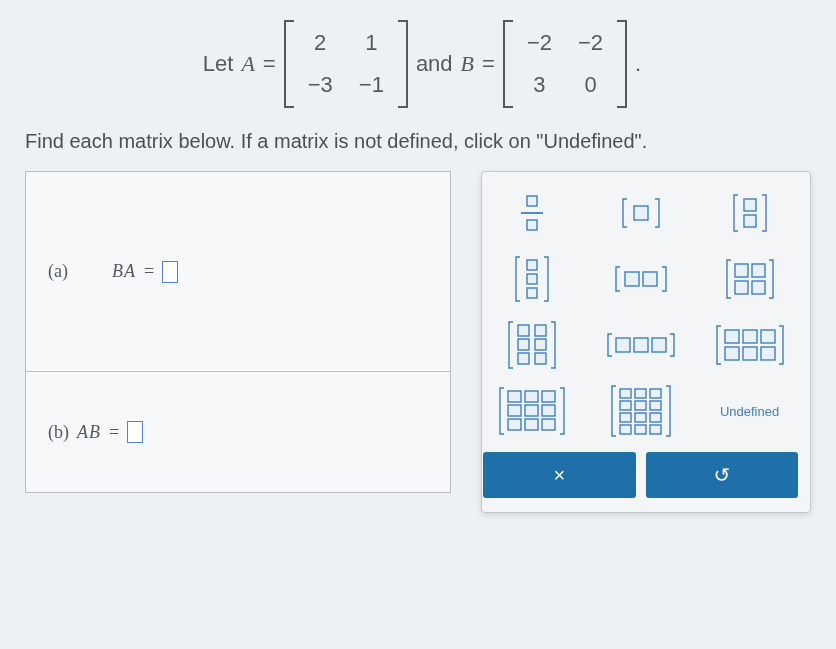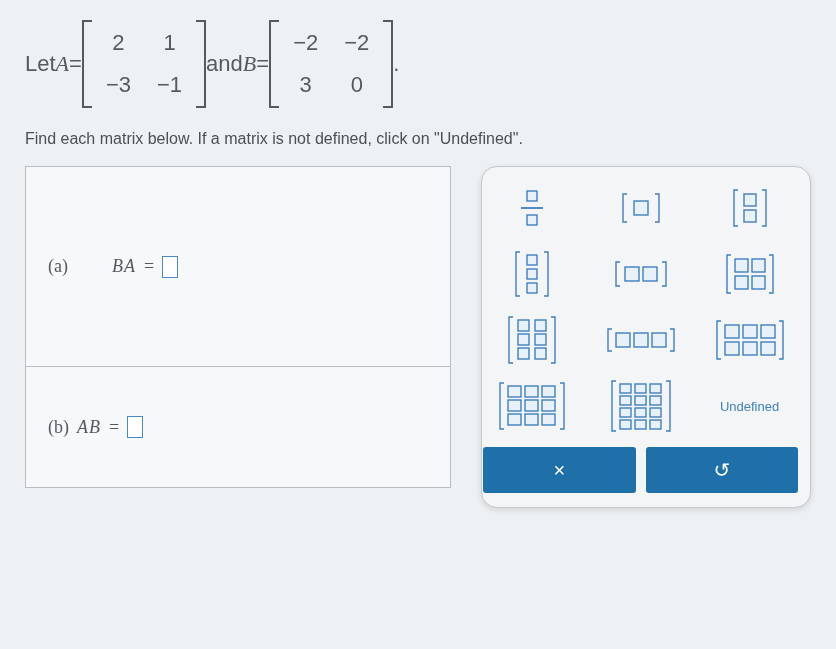--- a/index.html
+++ b/index.html
@@ -10,23 +10,24 @@
     height: 649px;
     padding: 20px 25px;
     color: #555a60;
     overflow: hidden;
   }
   .problem-statement { margin-bottom: 18px; }
   .equation-line {
     display: flex;
     align-items: center;
     font-size: 22px;
-    gap: 0;
-    margin-left: 0;
+    gap: 8px;
+    margin-left: 8px;
     margin-bottom: 22px;
+    justify-content: center;
   }
   .italic { font-style: italic; font-family: 'Times New Roman', serif; }
   .matrix {
     display: inline-flex;
     align-items: stretch;
   }
   .matrix .bracket-left, .matrix .bracket-right {
     width: 10px;
     border: 2px solid #555a60;
   }
@@ -34,21 +35,21 @@
   .matrix .bracket-right { border-left: none; }
   .matrix .cells {
     display: grid;
     grid-template-columns: auto auto;
     gap: 16px 26px;
     padding: 10px 14px;
     font-size: 22px;
     text-align: center;
   }
   .instruction {
-    font-size: 16px;
+    font-size: 20px;
     color: #4a5056;
     margin-bottom: 18px;
   }
   .work-area {
     display: flex;
     gap: 30px;
     align-items: flex-start;
   }
   .answer-column {
     border: 1px solid #b7bdc2;
@@ -74,21 +75,21 @@
     display: inline-block;
     width: 16px;
     height: 22px;
     border: 1px solid #4a88c7;
     background: #fff;
     vertical-align: middle;
   }
   .keypad {
     background: #f3f5f7;
     border: 1px solid #c3c8cc;
-    border-radius: 16px;
+    border-radius: 4px;
     box-shadow: 0 2px 6px rgba(0,0,0,0.12);
     padding: 12px 12px 14px 1px;
     width: 340px;
   }
   .key-grid {
     display: grid;
     grid-template-columns: repeat(3, 1fr);
     gap: 8px 12px;
     margin-bottom: 12px;
   }

